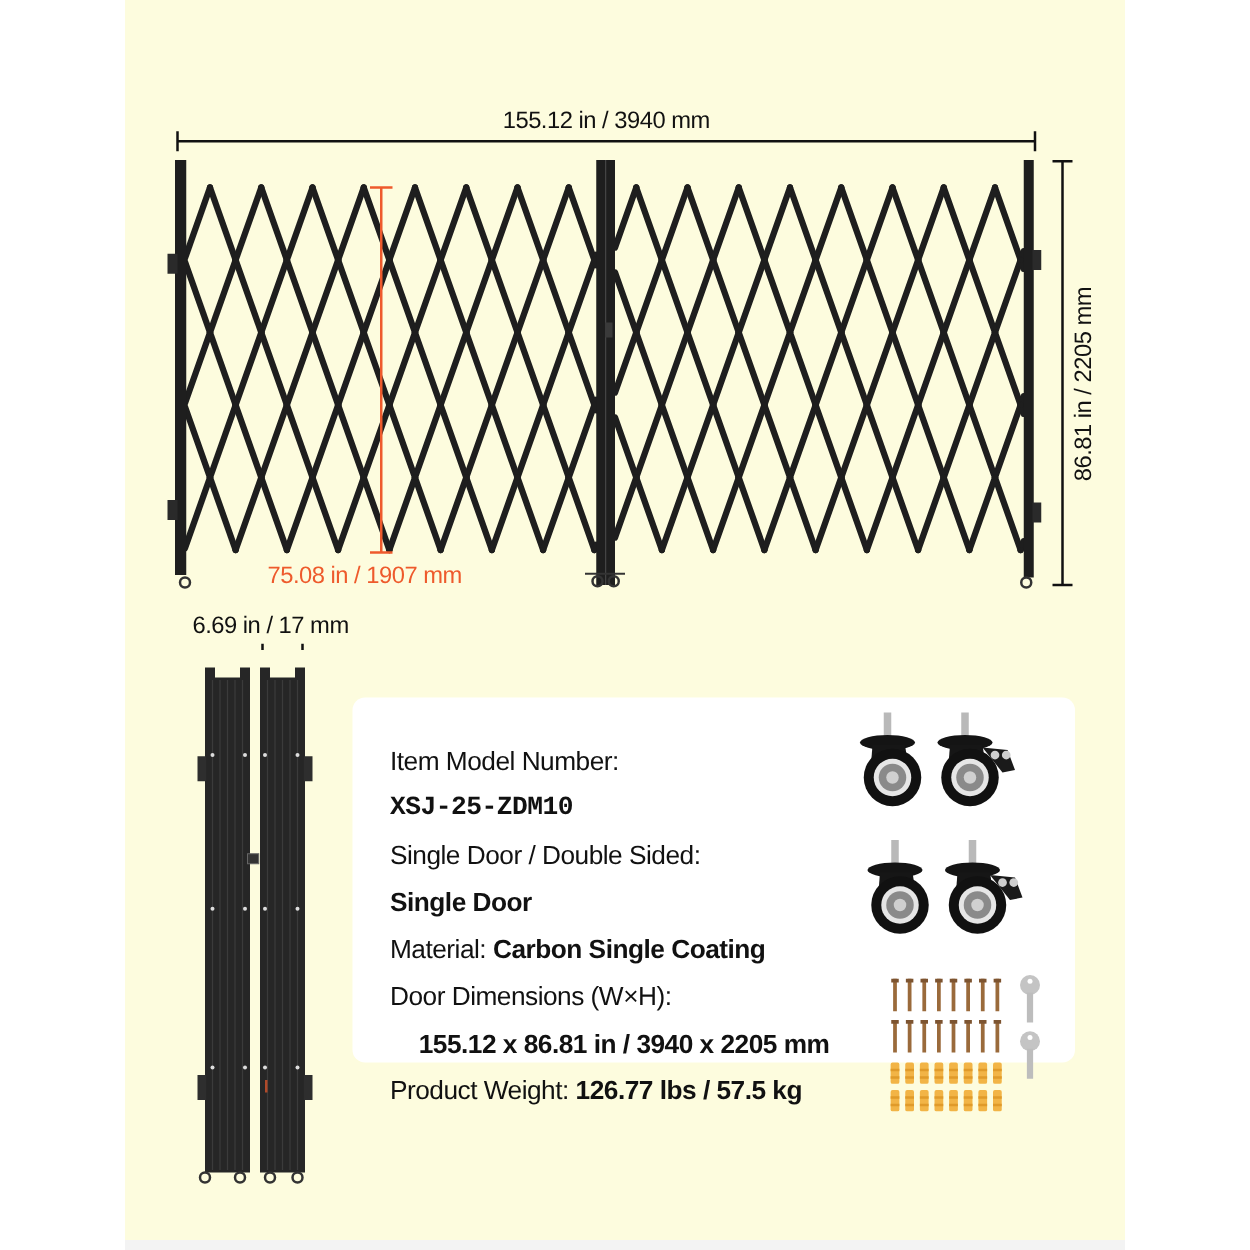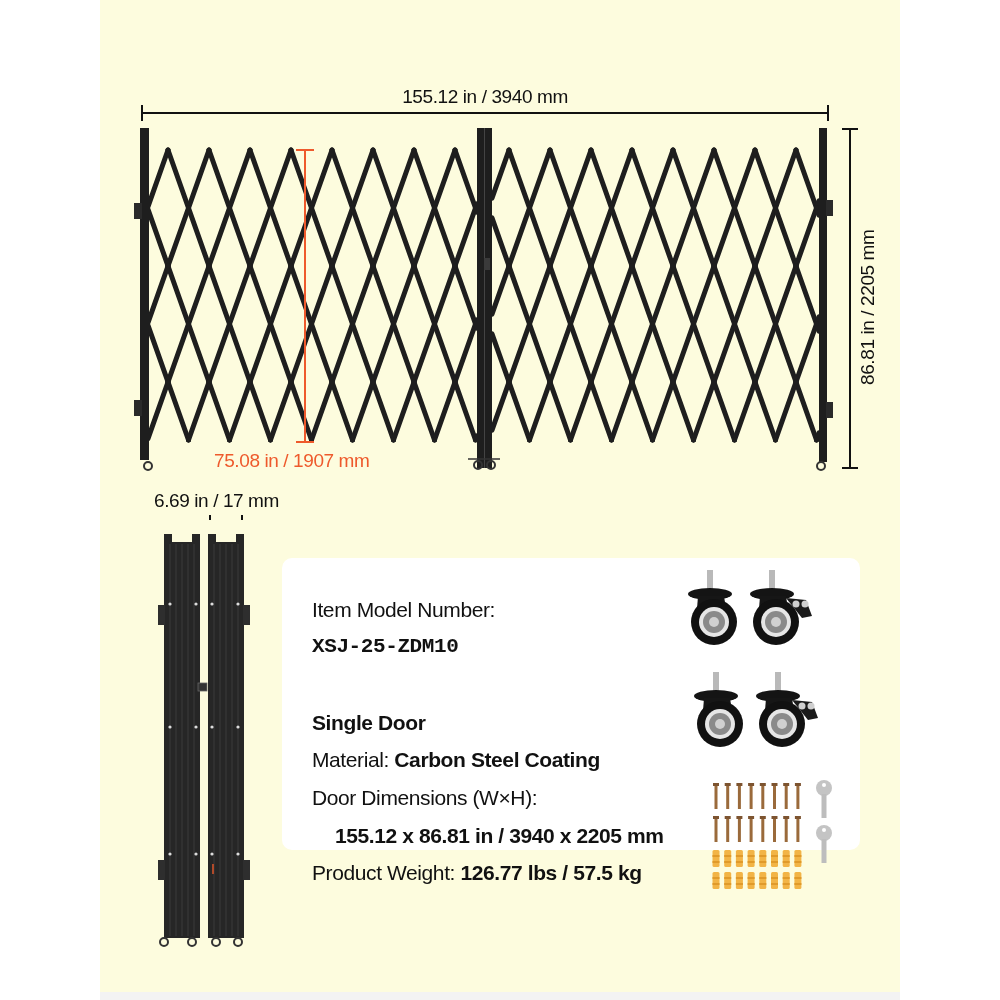--- a/index.html
+++ b/index.html
@@ -394,23 +394,24 @@
         <circle cx="98" cy="334" r="1.6"></circle>
       </g>
     <circle cx="76" cy="422" r="4" fill="none" stroke="#333" stroke-width="2"></circle>
     <circle cx="98" cy="422" r="4" fill="none" stroke="#333" stroke-width="2"></circle>
   </g>
 </svg>
 
 <div id="spec-card">
   <div class="spec-line" style="top:40px;">Item Model Number:</div>
   <div class="spec-line" style="top:77px;font-weight:700;font-family:Liberation Mono, monospace;">XSJ-25-ZDM10</div>
+  <div class="spec-line" style="top:115px;">Single Door / Double Sided:</div>
   <div class="spec-line" style="top:153px;font-weight:700;">Single Door</div>
   <div class="spec-line" style="top:190px;">
-    <span>Material: </span><b>Carbon Steel Coating</b>
+    <span>Material: </span><b>Carbon Single Coating</b>
   </div>
   <div class="spec-line" style="top:228px;">Door Dimensions (W×H):</div>
   <div class="spec-line" style="top:266px;font-weight:700;margin-left:23px;">155.12 x 86.81 in / 3940 x 2205 mm</div>
   <div class="spec-line" style="top:303px;">
     <span>Product Weight: </span><b>126.77 lbs / 57.5 kg</b>
   </div>
 </div>
 
 <svg id="acc-svg" width="180" height="340" viewBox="0 0 180 340">
   <defs>

